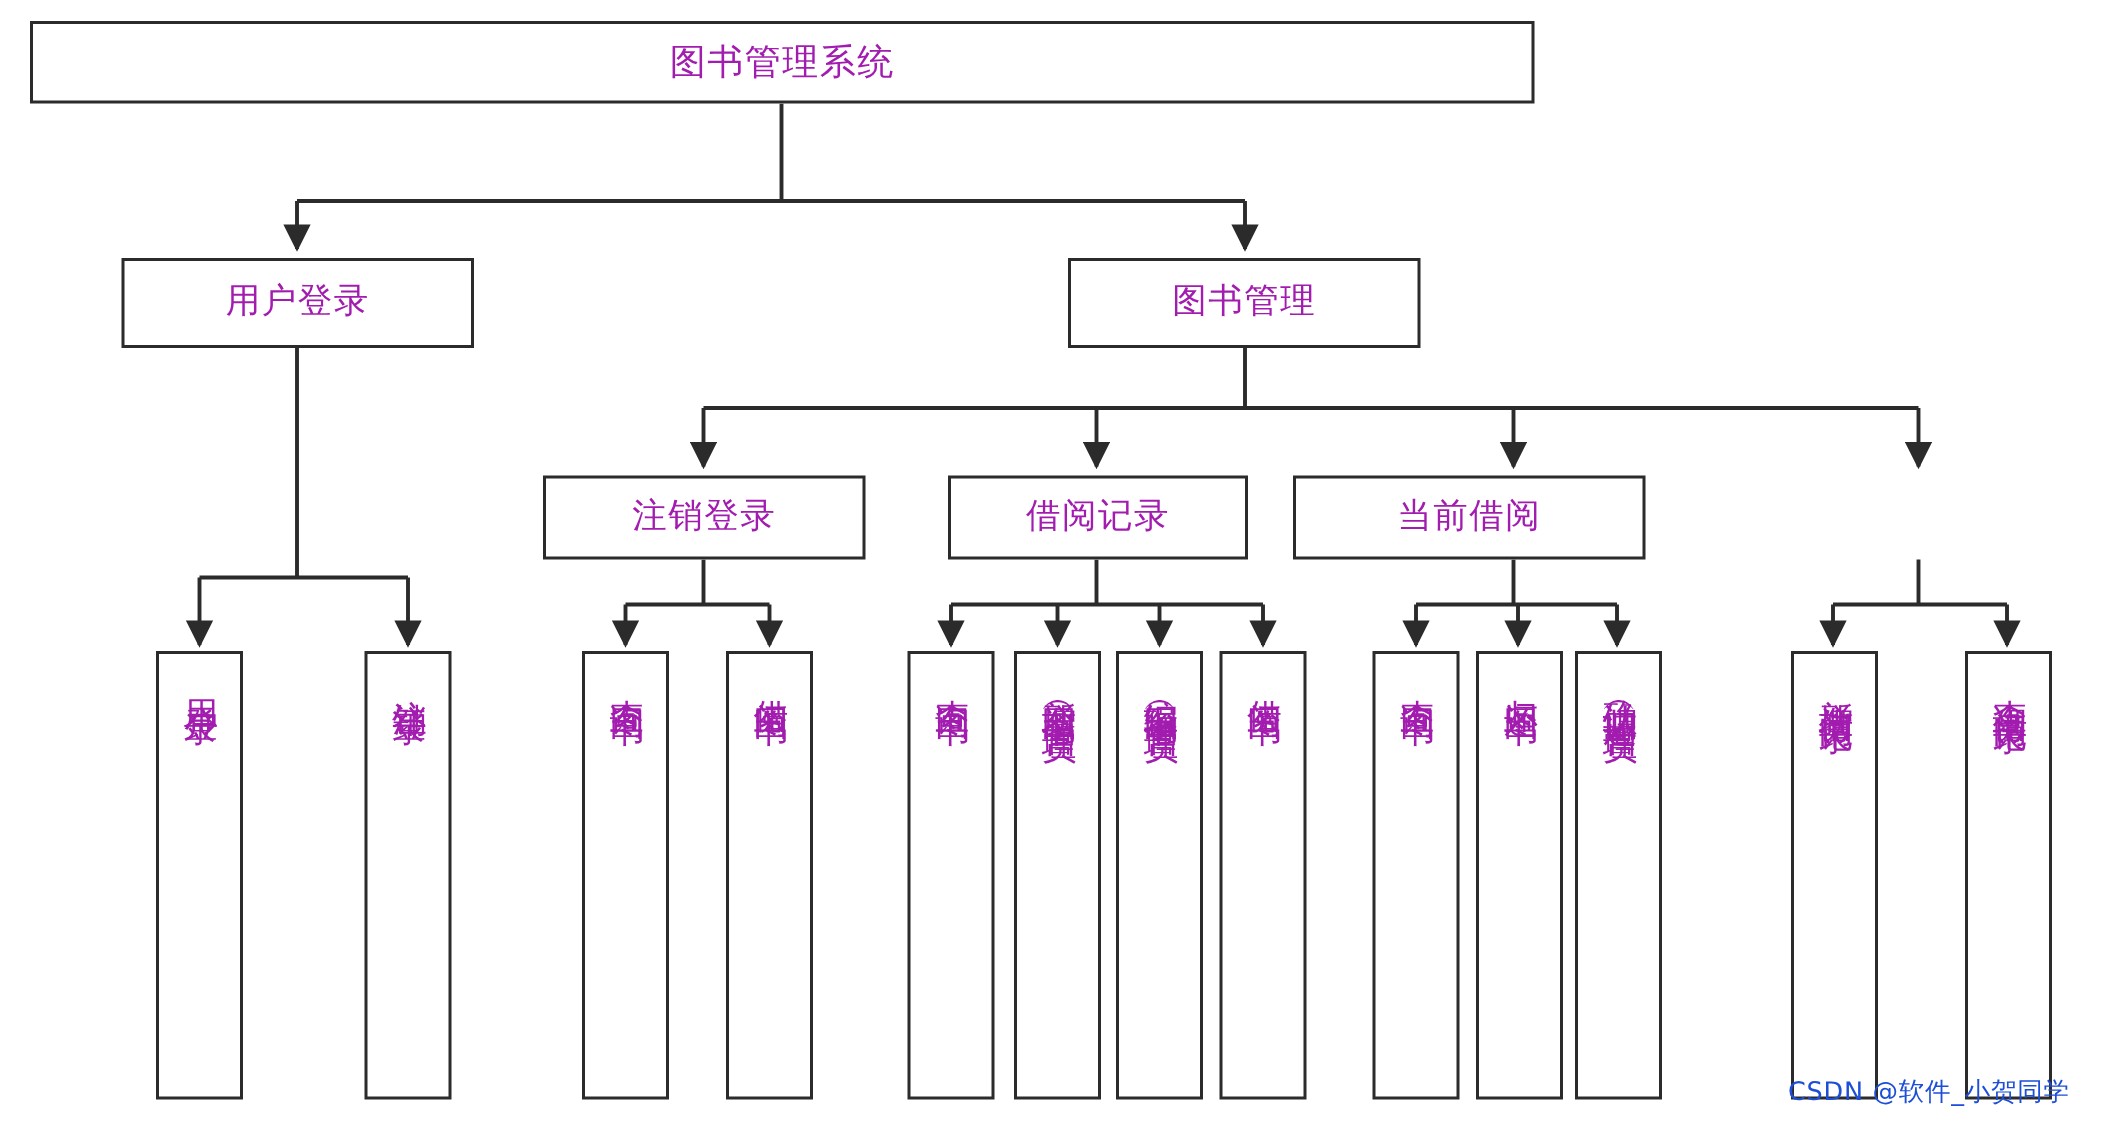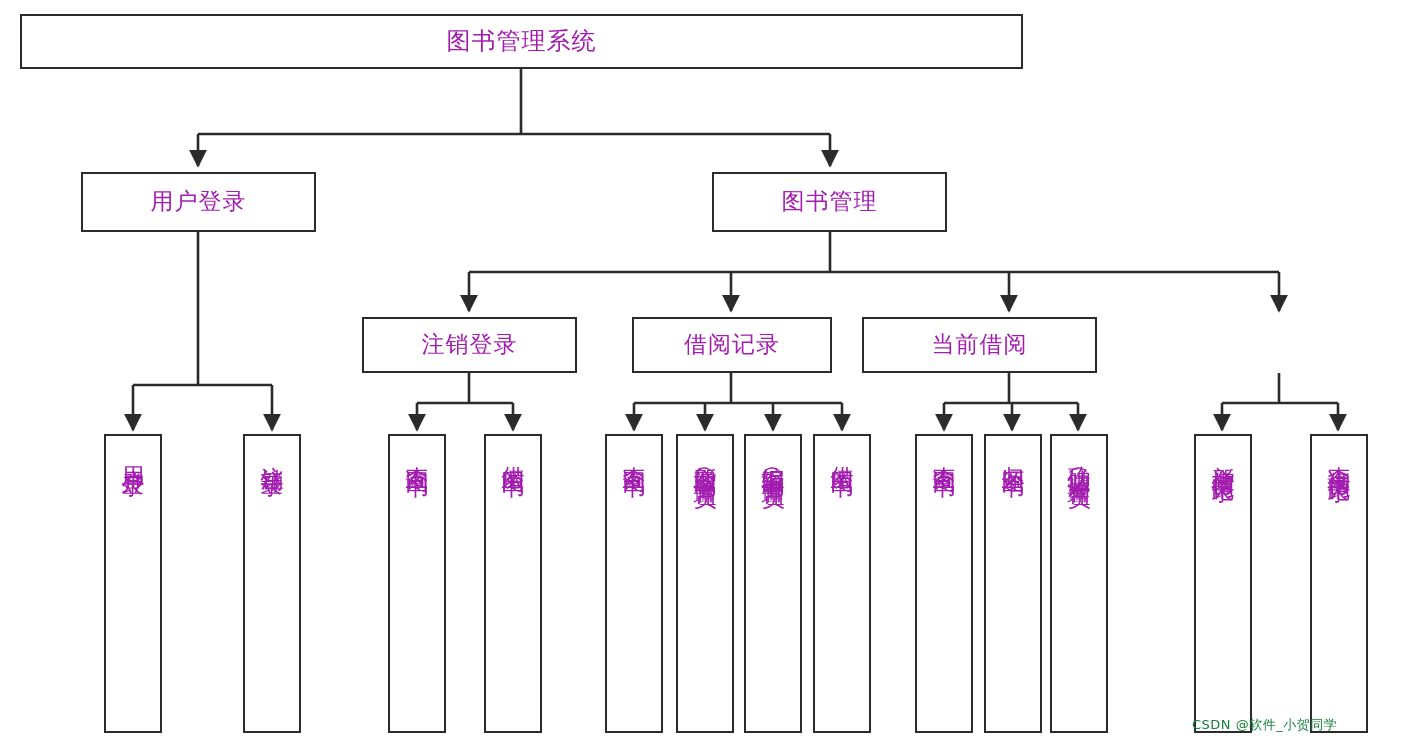--- a/index.html
+++ b/index.html
@@ -60,22 +60,22 @@
     text-orientation: upright;
     font-size: 23px;
     letter-spacing: 3px;
     line-height: 1;
     white-space: nowrap;
   }
   #watermark {
     position: absolute;
     left: 1192px;
     top: 716px;
-    font-size: 13px;
-    color: #15803d;
+    font-size: 17px;
+    color: #1d4ed8;
     letter-spacing: 0.5px;
     white-space: nowrap;
     z-index: 5;
     user-select: none;
   }
 </style>
 </head>
 <body>
 
 <div id="canvas">

